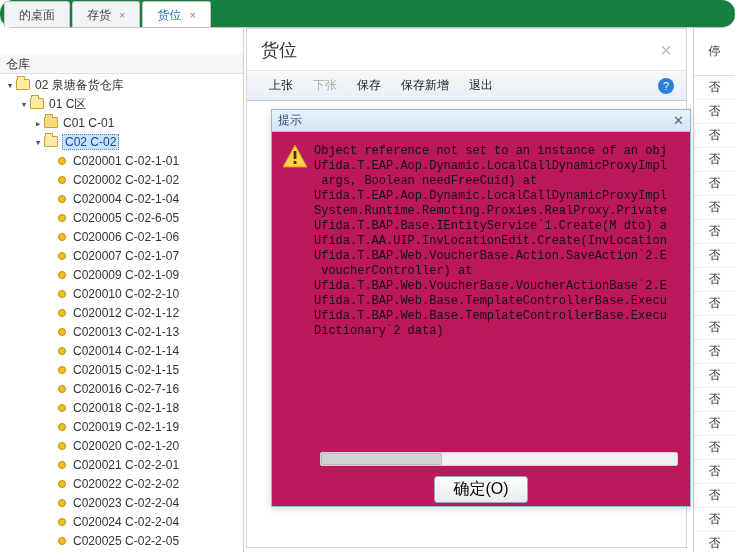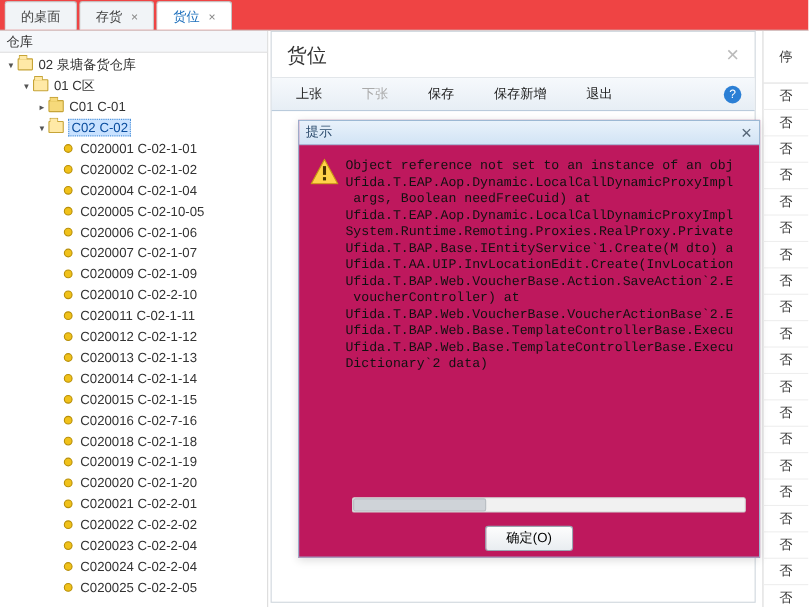--- a/index.html
+++ b/index.html
@@ -1,64 +1,64 @@
 <!DOCTYPE html>
 <html><head>
 <meta charset="utf-8">
 <style>
   * { box-sizing: border-box; margin: 0; padding: 0; }
   html, body { width: 735px; height: 552px; overflow: hidden; font-family: "Microsoft YaHei", Arial, sans-serif; font-size: 12px; background: #fff; color: #333; }
 
   
-  .tabbar { height: 28px; background: #ef4444; border-bottom: 1px solid #c5c5c5; display: flex; align-items: flex-end; padding-left: 4px; }
+  .tabbar { height: 28px; background: #15803d; border-bottom: 1px solid #c5c5c5; display: flex; align-items: flex-end; padding-left: 4px; border-radius: 13px; }
   .tab { height: 26px; line-height: 26px; padding: 0 14px; border: 1px solid #c5c5c5; border-bottom: none; background: #f1f4f7; margin-right: 2px; border-radius: 3px 3px 0 0; color: #444; position: relative; }
   .tab.active { background: #fff; color: #1d6fbc; font-weight: 500; }
   .tab .close { margin-left: 8px; color: #888; font-size: 11px; }
 
   .main { display: flex; height: 524px; }
 
   
   .treepanel { width: 244px; border-right: 1px solid #d0d0d0; background: #fff; overflow: hidden; }
-  .tree-head { height: 20px; line-height: 20px; padding-left: 6px; background: #f5f7fa; border-bottom: 1px solid #e0e0e0; color: #333; }
+  .tree-head { height: 20px; line-height: 20px; padding-left: 6px; background: #f5f7fa; border-bottom: 1px solid #e0e0e0; color: #333; margin-top: 26px; }
   .tree { padding: 2px 0 2px 4px; line-height: 19px; }
   .node { white-space: nowrap; }
   .ind { display: inline-block; }
   .toggle { display: inline-block; width: 12px; text-align: center; color: #555; font-family: monospace; font-size: 11px; }
   .folder-icon { display: inline-block; width: 14px; height: 11px; background: #f6d97a; border: 1px solid #c6a437; border-radius: 1px; margin-right: 4px; vertical-align: -1px; position: relative; }
   .folder-icon.open { background: #ffe9a6; }
   .folder-icon::before { content: ""; position: absolute; top: -4px; left: 0; width: 6px; height: 3px; background: inherit; border: 1px solid #c6a437; border-bottom: none; border-radius: 1px 1px 0 0; }
   .bullet { display: inline-block; width: 8px; height: 8px; background: #f0c11a; border: 1px solid #b78f0a; border-radius: 50%; margin-right: 6px; vertical-align: 0; }
   .node.selected > .lbl { background: #c9e2ff; color: #0a4d9e; border: 1px dotted #4a90d9; padding: 0 2px; }
   .lbl { padding: 0 1px; }
 
   
   .content { flex: 1; position: relative; background: #fff; }
 
   
   .dialog { position: absolute; left: 2px; top: 0; right: 6px; bottom: 4px; background: #fff; border: 1px solid #cfd6dd; }
   .dlg-title { height: 42px; line-height: 42px; padding: 0 14px; font-size: 18px; color: #333; border-bottom: 1px solid #e2e6ea; display: flex; justify-content: space-between; align-items: center; }
   .dlg-title .x { color: #bbb; font-size: 20px; }
-  .toolbar { height: 30px; background: linear-gradient(#f6f9fc,#e7eef5); border-bottom: 1px solid #bacbdc; display: flex; align-items: center; padding: 0 12px; gap: 16px; }
+  .toolbar { height: 30px; background: linear-gradient(#f6f9fc,#e7eef5); border-bottom: 1px solid #bacbdc; display: flex; align-items: center; padding: 0 12px; gap: 0; }
   .tbtn { padding: 2px 10px; color: #222; }
   .tbtn.disabled { color: #aaa; }
   .help { margin-left: auto; width: 16px; height: 16px; border-radius: 50%; background: #2b7fd5; color: #fff; font-size: 11px; text-align: center; line-height: 16px; }
 
   
   .prompt { position: absolute; left: 24px; top: 80px; width: 420px; height: 398px; border: 1px solid #9cb8d4; background: #be185d; box-shadow: 0 2px 8px rgba(0,0,0,.15); }
   .prompt-head { height: 22px; background: linear-gradient(#e9f2fb,#d2e4f5); border-bottom: 1px solid #a9c3de; display: flex; align-items: center; padding: 0 6px; color: #2a4a6b; font-size: 12px; }
   .prompt-head .px { margin-left: auto; color: #567; font-size: 13px; }
   .prompt-body { position: absolute; top: 22px; left: 0; right: 0; bottom: 36px; display: flex; padding: 12px 24px 6px 10px; }
   .warn-icon { flex: 0 0 32px; }
   .warn-tri { width: 26px; height: 24px; position: relative; }
   .warn-tri svg { width: 26px; height: 24px; }
   .err-text { flex: 1; font-family: "SimSun","Courier New",monospace; font-size: 12px; color: #111; line-height: 15px; white-space: pre; overflow: hidden; }
   .hscroll { position: absolute; left: 48px; right: 12px; bottom: 40px; height: 14px; background: #f1f1f1; border: 1px solid #d4d4d4; border-radius: 2px; display: flex; }
   .hscroll .thumb { width: 34%; background: #cfd3d8; border: 1px solid #b7bcc2; border-radius: 2px; }
   .prompt-foot { position: absolute; left: 0; right: 0; bottom: 0; height: 34px; display: flex; align-items: center; justify-content: center; }
-  .okbtn { padding: 2px 18px; border: 1px solid #9aa6b2; background: linear-gradient(#fdfdfd,#e9edf1); border-radius: 3px; font-size: 12px; }
+  .okbtn { padding: 2px 18px; border: 1px solid #9aa6b2; background: linear-gradient(#fdfdfd,#e9edf1); border-radius: 3px; font-size: 16px; }
 
   
   .strip { width: 42px; border-left: 1px solid #d0d0d0; background: #fff; }
   .strip .head { height: 48px; border-bottom: 1px solid #e0e0e0; display:flex; align-items:center; justify-content:center; color:#333; }
   .strip .cell { height: 24px; border-bottom: 1px solid #eee; display:flex; align-items:center; justify-content:center; color:#333; }
 </style>
 </head>
 <body>
 
 <div class="tabbar">
@@ -81,26 +81,25 @@
       <div class="node">
         <span class="ind" style="width:28px"></span><span class="toggle">▸</span><span class="folder-icon"></span><span class="lbl">C01 C-01</span>
       </div>
       <div class="node selected">
         <span class="ind" style="width:28px"></span><span class="toggle">▾</span><span class="folder-icon open"></span><span class="lbl">C02 C-02</span>
       </div>
       <div id="bins">
           <div class="node"><span class="ind" style="width:54px"></span><span class="bullet"></span><span class="lbl">C020001 C-02-1-01</span></div>
           <div class="node"><span class="ind" style="width:54px"></span><span class="bullet"></span><span class="lbl">C020002 C-02-1-02</span></div>
           <div class="node"><span class="ind" style="width:54px"></span><span class="bullet"></span><span class="lbl">C020004 C-02-1-04</span></div>
-          <div class="node"><span class="ind" style="width:54px"></span><span class="bullet"></span><span class="lbl">C020005 C-02-10-05</span></div>
+          <div class="node"><span class="ind" style="width:54px"></span><span class="bullet"></span><span class="lbl">C020005 C-02-6-05</span></div>
           <div class="node"><span class="ind" style="width:54px"></span><span class="bullet"></span><span class="lbl">C020006 C-02-1-06</span></div>
           <div class="node"><span class="ind" style="width:54px"></span><span class="bullet"></span><span class="lbl">C020007 C-02-1-07</span></div>
           <div class="node"><span class="ind" style="width:54px"></span><span class="bullet"></span><span class="lbl">C020009 C-02-1-09</span></div>
           <div class="node"><span class="ind" style="width:54px"></span><span class="bullet"></span><span class="lbl">C020010 C-02-2-10</span></div>
-          <div class="node"><span class="ind" style="width:54px"></span><span class="bullet"></span><span class="lbl">C020011 C-02-1-11</span></div>
           <div class="node"><span class="ind" style="width:54px"></span><span class="bullet"></span><span class="lbl">C020012 C-02-1-12</span></div>
           <div class="node"><span class="ind" style="width:54px"></span><span class="bullet"></span><span class="lbl">C020013 C-02-1-13</span></div>
           <div class="node"><span class="ind" style="width:54px"></span><span class="bullet"></span><span class="lbl">C020014 C-02-1-14</span></div>
           <div class="node"><span class="ind" style="width:54px"></span><span class="bullet"></span><span class="lbl">C020015 C-02-1-15</span></div>
           <div class="node"><span class="ind" style="width:54px"></span><span class="bullet"></span><span class="lbl">C020016 C-02-7-16</span></div>
           <div class="node"><span class="ind" style="width:54px"></span><span class="bullet"></span><span class="lbl">C020018 C-02-1-18</span></div>
           <div class="node"><span class="ind" style="width:54px"></span><span class="bullet"></span><span class="lbl">C020019 C-02-1-19</span></div>
           <div class="node"><span class="ind" style="width:54px"></span><span class="bullet"></span><span class="lbl">C020020 C-02-1-20</span></div>
           <div class="node"><span class="ind" style="width:54px"></span><span class="bullet"></span><span class="lbl">C020021 C-02-2-01</span></div>
           <div class="node"><span class="ind" style="width:54px"></span><span class="bullet"></span><span class="lbl">C020022 C-02-2-02</span></div>

